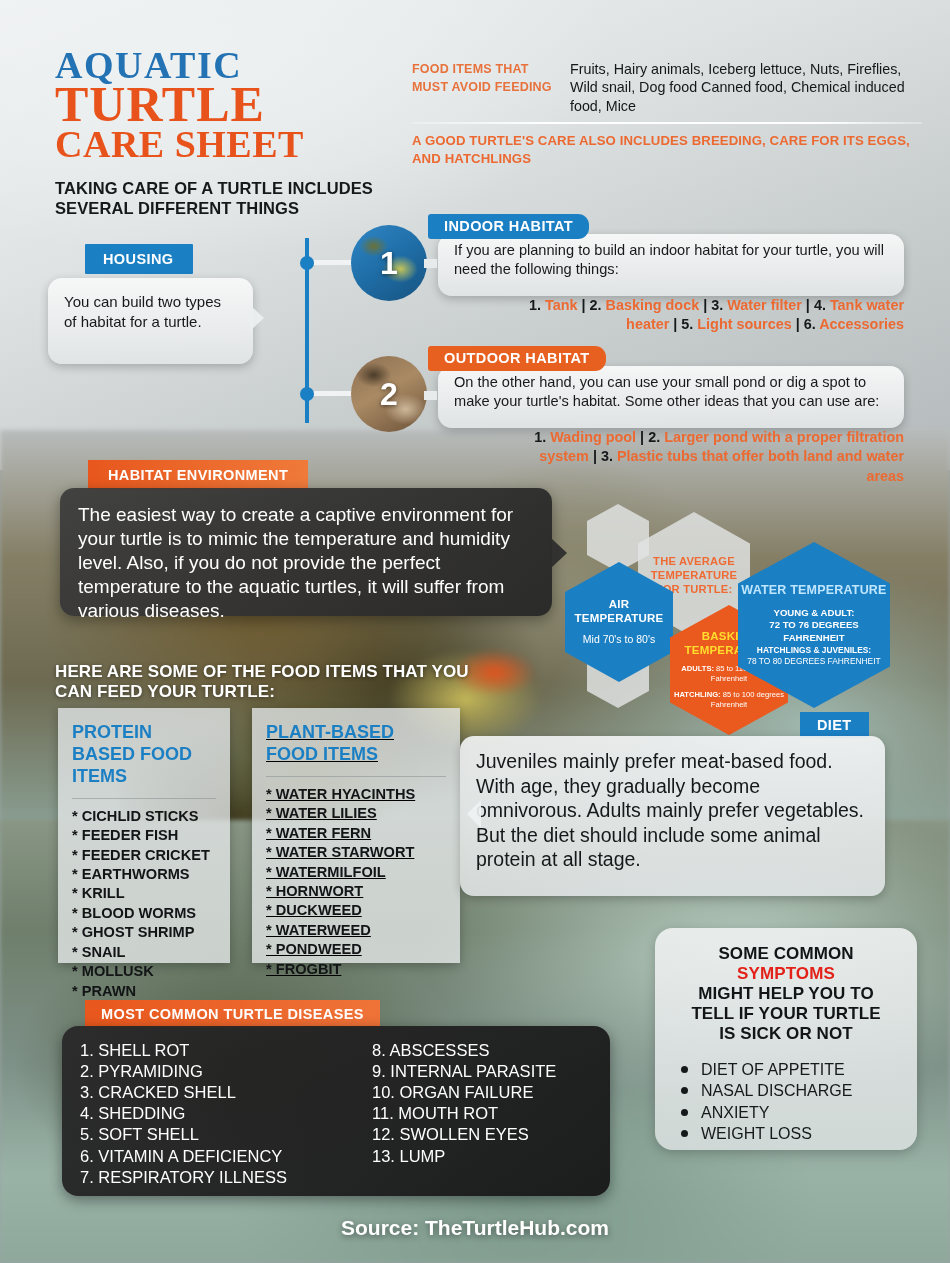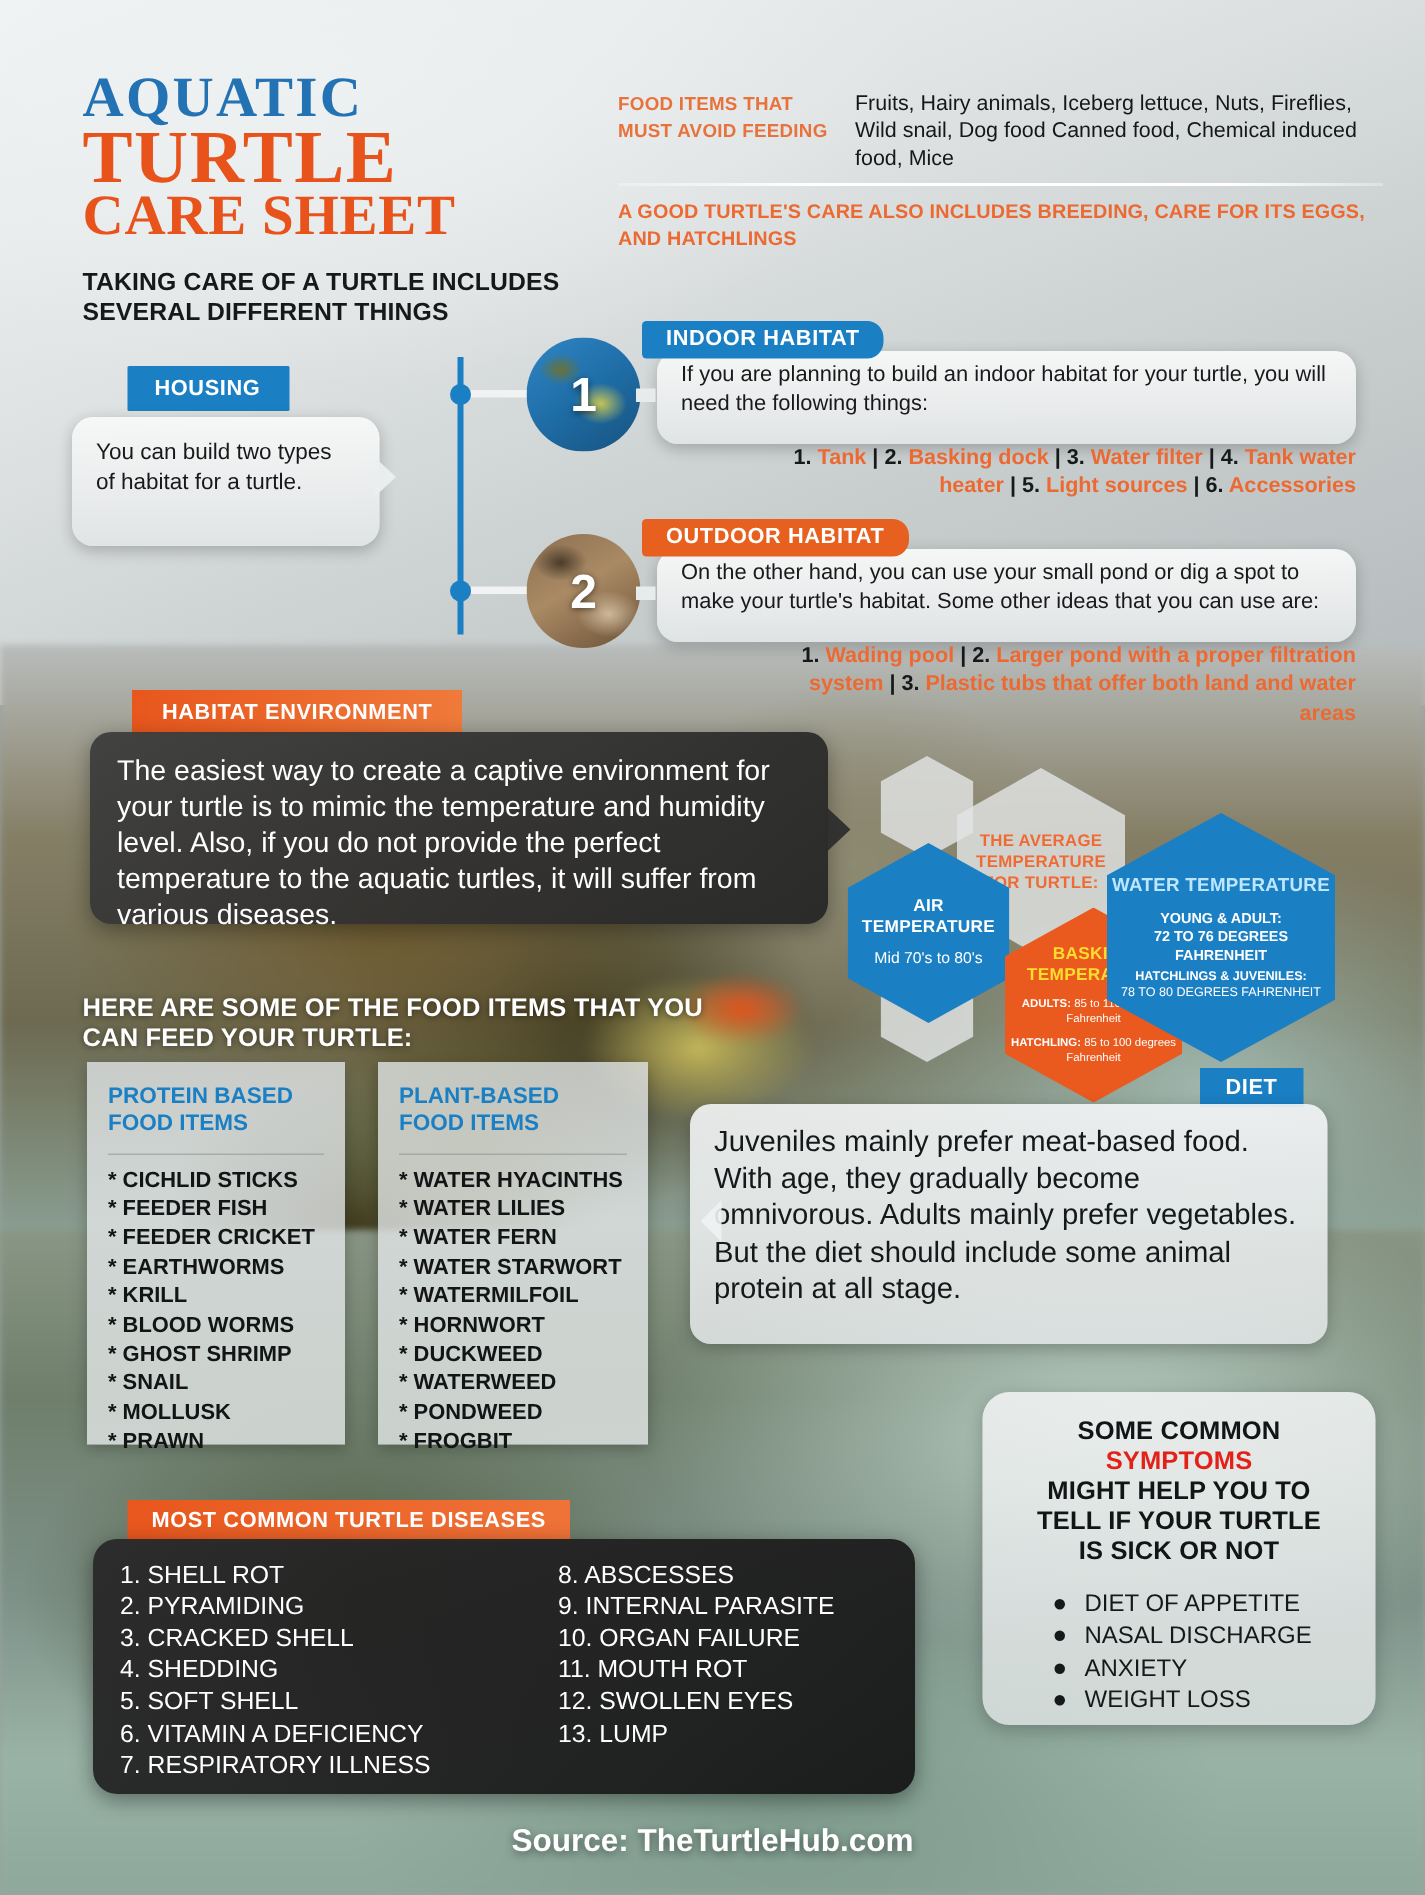--- a/index.html
+++ b/index.html
@@ -207,42 +207,42 @@
     left:55px; top:662px; width:440px; color:#fff;
     font-size:17px; font-weight:bold; line-height:1.2;
     text-shadow:0 1px 4px rgba(0,0,0,.5); letter-spacing:.1px;
   }
   .food-card {
     background:linear-gradient(180deg,rgba(226,230,232,.78),rgba(236,239,240,.74));
     box-shadow:0 3px 10px rgba(0,0,0,.25);
     padding:14px 14px 12px;
   }
   #food1 { left:58px; top:708px; width:172px; height:255px; }
-  #food2 { left:252px; top:708px; width:180px; height:255px; }
-  .food-title { color:#1b7fc4; font-weight:bold; font-size:15px; line-height:1.22; }
+  #food2 { left:252px; top:708px; width:208px; height:255px;text-decoration:underline; }
+  .food-title { color:#1b7fc4; font-weight:bold; font-size:18px; line-height:1.22; }
   .food-rule { height:1px; background:rgba(120,130,135,.45); margin:10px 0 8px; }
   .food-list { list-style:none; }
   .food-list li { font-size:14.6px; font-weight:bold; color:#121416; line-height:1.33; }
 
   
   #diet-tag { left:800px; top:712px; padding:5px 17px; background:#1b7fc4; font-size:14.5px; }
   #diet-box {
     left:460px; top:736px; width:425px; height:160px; padding:13px 16px;
     background:linear-gradient(180deg,rgba(243,245,246,.9),rgba(226,230,231,.86));
   }
   #diet-box p { font-size:19.5px; color:#16191a; line-height:1.26; }
   #diet-nub {
     left:467px; top:800px; width:0; height:0;
     border-top:14px solid transparent; border-bottom:14px solid transparent;
     border-right:14px solid rgba(240,242,243,.9);
   }
 
   
   #sym-box {
-    left:655px; top:928px; width:262px; height:222px; padding:16px 26px 10px;
+    left:655px; top:928px; width:262px; height:222px; padding:16px 4px 10px;
     background:linear-gradient(180deg,rgba(238,241,241,.9),rgba(222,227,227,.82));
     border-radius:18px; box-shadow:0 3px 12px rgba(0,0,0,.22);
   }
   #sym-head {
     text-align:center; font-size:17px; font-weight:bold;
     color:#121416; line-height:1.17; letter-spacing:.1px;
   }
   #sym-head .red { color:#e32119; }
   #sym-list { list-style:none; margin:16px 0 0 22px; }
   #sym-list li {

